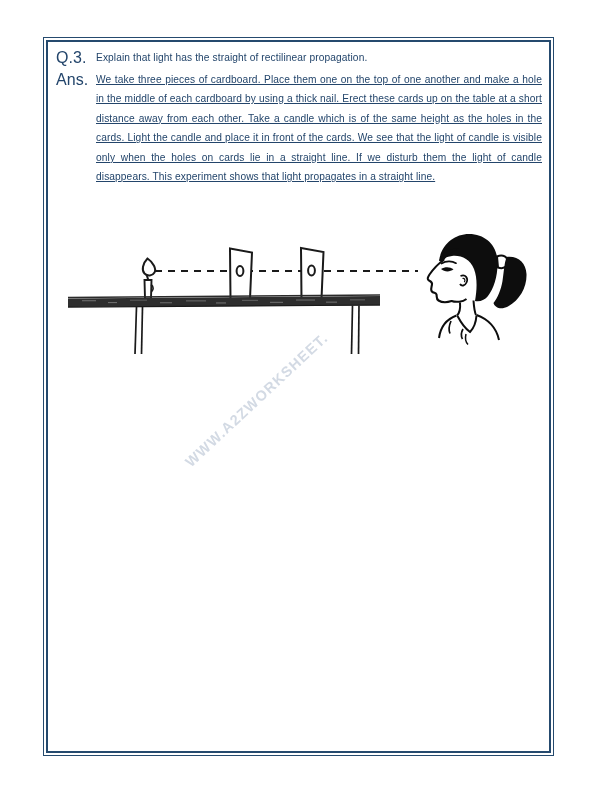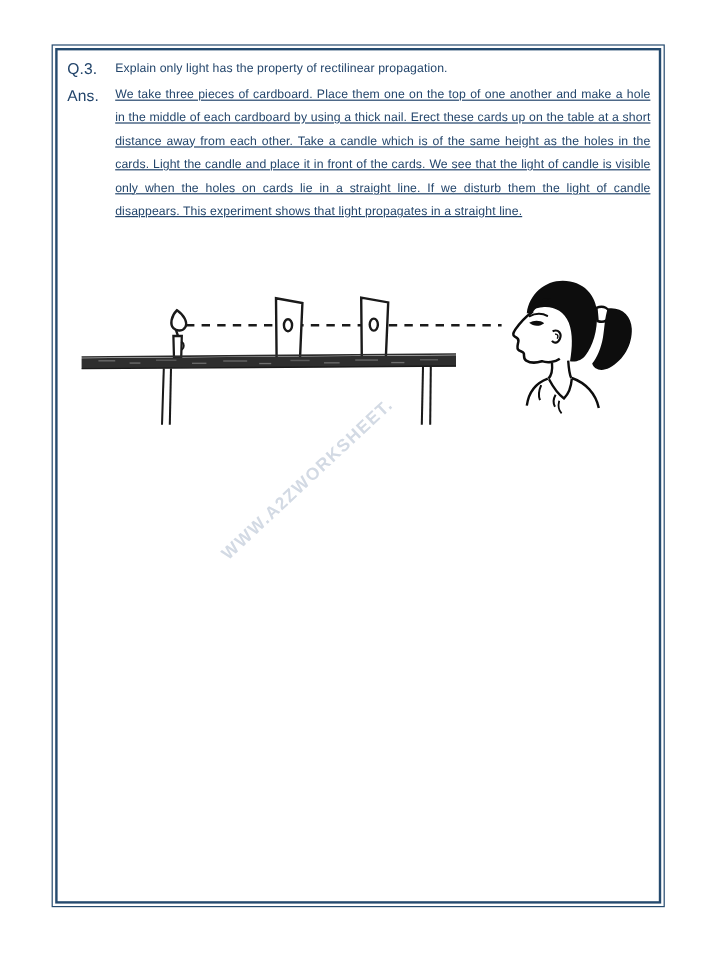--- a/index.html
+++ b/index.html
@@ -51,21 +51,21 @@
     top: 48px;
     width: 486px;
   }
   .qa-row {
     display: flex;
     align-items: flex-start;
   }
   .qa-label {
     width: 40px;
     flex: 0 0 40px;
-    font-size: 13px;
+    font-size: 16px;
     line-height: 19.5px;
     color: #23456b;
     letter-spacing: 0.1px;
   }
   .qa-text {
     flex: 1 1 auto;
     font-size: 10.2px;
     line-height: 19.5px;
     color: #23456b;
     text-align: justify;
@@ -112,21 +112,21 @@
 
 <div id="page">
 
   <div id="border-outer"></div>
   <div id="border-inner"></div>
 
   <div id="content">
 
     <div class="qa-row" id="question-row">
       <div class="qa-label">Q.3.</div>
-      <div class="qa-text">Explain only light has the property of rectilinear propagation.</div>
+      <div class="qa-text">Explain that light has the straight of rectilinear propagation.</div>
     </div>
 
     <div class="qa-row" id="answer-row">
       <div class="qa-label">Ans.</div>
       <div class="qa-text">We take three pieces of cardboard. Place them one on the top of one another and make a hole in the middle of each cardboard by using a thick nail. Erect these cards up on the table at a short distance away from each other. Take a candle which is of the same height as the holes in the cards. Light the candle and place it in front of the cards. We see that the light of candle is visible only when the holes on cards lie in a straight line. If we disturb them the light of candle disappears. This experiment shows that light propagates in a straight line.</div>
     </div>
 
   </div>
 
   <div id="illustration">

